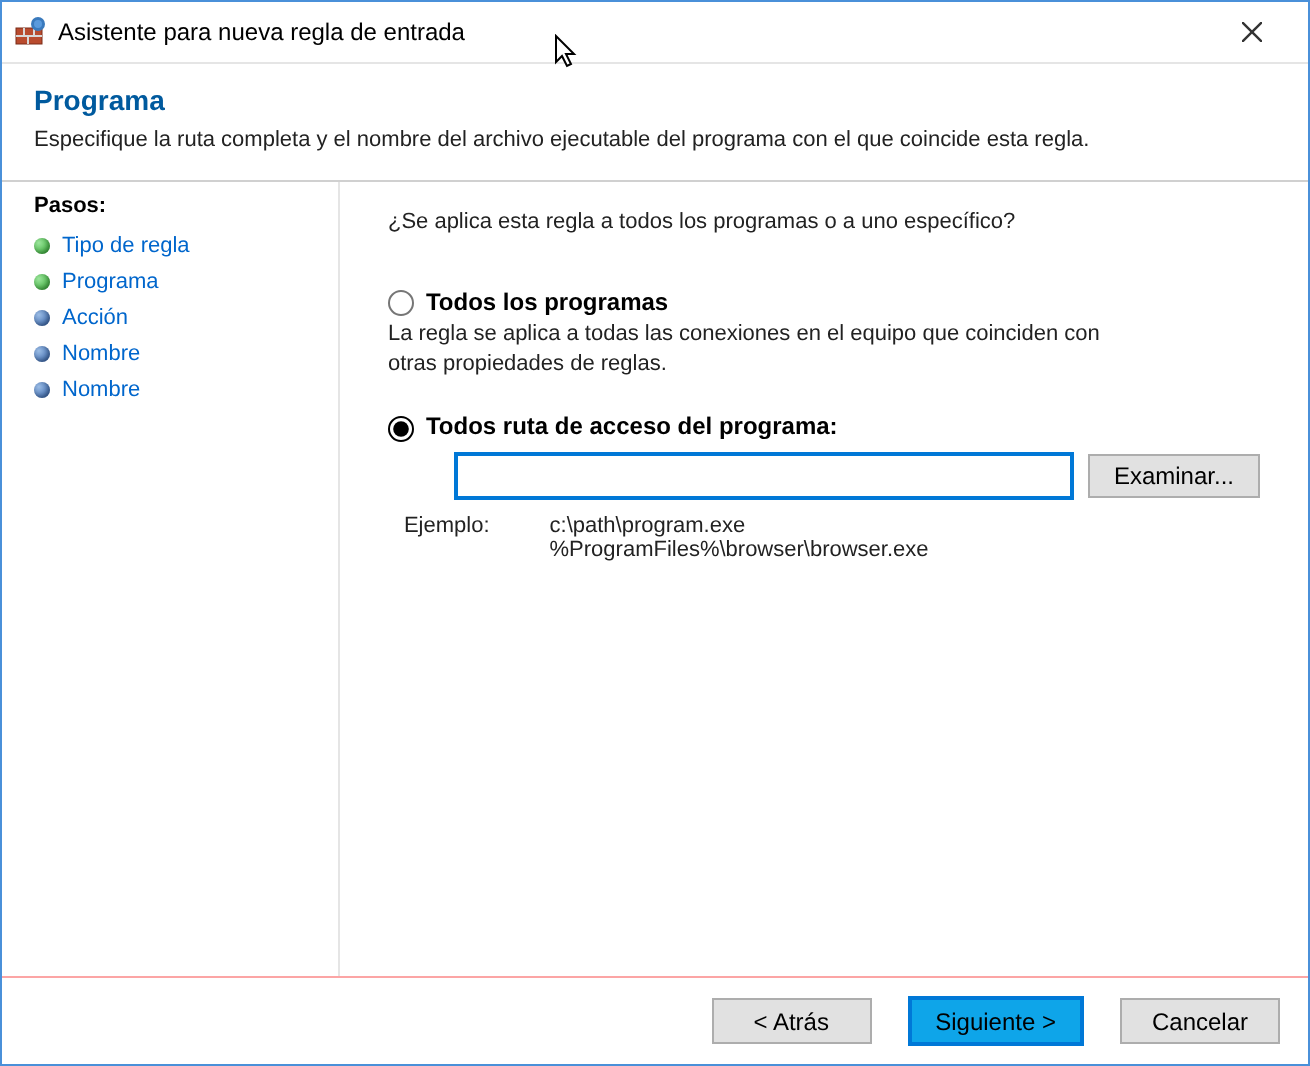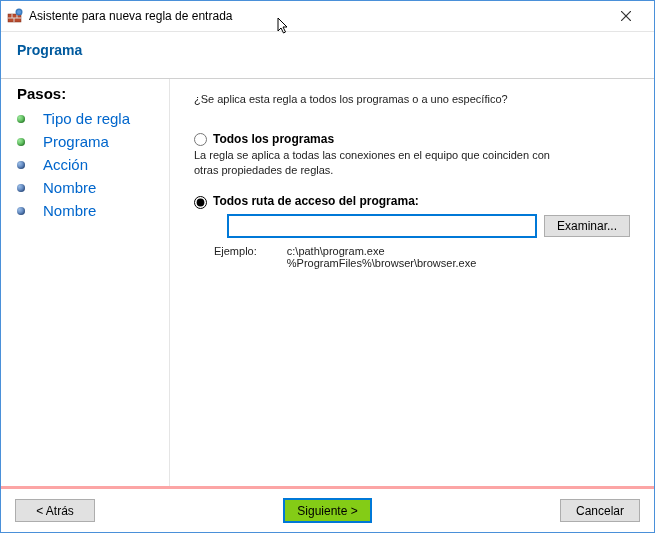--- a/index.html
+++ b/index.html
@@ -67,32 +67,32 @@
   }
   .body {
     display: flex;
     flex: 1;
     overflow: hidden;
   }
   .sidebar {
     width: 170px;
     padding: 6px 10px 10px 16px;
     box-sizing: border-box;
-    font-size: 15px;
+    font-size: 11px;
   }
   .sidebar .steps-label {
     font-weight: bold;
     margin-bottom: 8px;
     color: #000;
   }
   .step {
     display: flex;
     align-items: center;
     margin: 6px 0;
-    gap: 18px;
+    gap: 6px;
   }
   .bullet {
     width: 8px;
     height: 8px;
     border-radius: 50%;
     flex: none;
     box-shadow: inset -1px -1px 2px rgba(0,0,0,0.3);
   }
   .bullet.green { background: radial-gradient(circle at 30% 30%, #9be49b, #2aa52a); }
   .bullet.blue  { background: radial-gradient(circle at 30% 30%, #9bbce4, #2a5aa5); }
@@ -155,39 +155,39 @@
     font-size: 12px;
     display: inline-flex;
     align-items: center;
     justify-content: center;
     cursor: default;
     min-width: 72px;
     box-sizing: border-box;
   }
   .example-row {
     display: flex;
-    margin-left: 20px;
+    margin-left: 8px;
     margin-top: 8px;
     font-size: 11px;
     color: #222;
     gap: 30px;
   }
   .example-row .ex-values { white-space: pre; }
   .footer {
-    border-top: 3px solid #fca5a5;
+    border-top: 1px solid #fca5a5;
     padding: 10px 14px;
     display: flex;
-    justify-content: space-between;
-    gap: 5px;
+    justify-content: flex-end;
+    gap: 19px;
   }
   .footer .btn { min-width: 80px; height: 23px; }
   .footer .btn.primary {
     border: 1px solid #0078d7;
     outline: 1px solid #0078d7;
-    background: #84cc16;
+    background: #0ea5e9;
   }
   input[type=radio] {
     margin: 2px 0 0 0;
     accent-color: #000;
   }
   .cursor {
     position: absolute;
     top: 16px;
     left: 276px;
     pointer-events: none;
@@ -220,20 +220,21 @@
       </svg>
     </span>
   </div>
 
   <svg class="cursor" width="16" height="20" viewBox="0 0 16 20">
     <path d="M1 1 L1 14 L4 11 L6.5 16 L8.5 15 L6 10 L10 10 Z" fill="#fff" stroke="#000" stroke-width="1"></path>
   </svg>
 
   <div class="header">
     <h1>Programa</h1>
+    <div class="subtitle">Especifique la ruta completa y el nombre del archivo ejecutable del programa con el que coincide esta regla.</div>
   </div>
   <div class="divider"></div>
 
   <div class="body">
 
     <div class="sidebar">
       <div class="steps-label">Pasos:</div>
 
       <div class="step">
         <span class="bullet green"></span>

